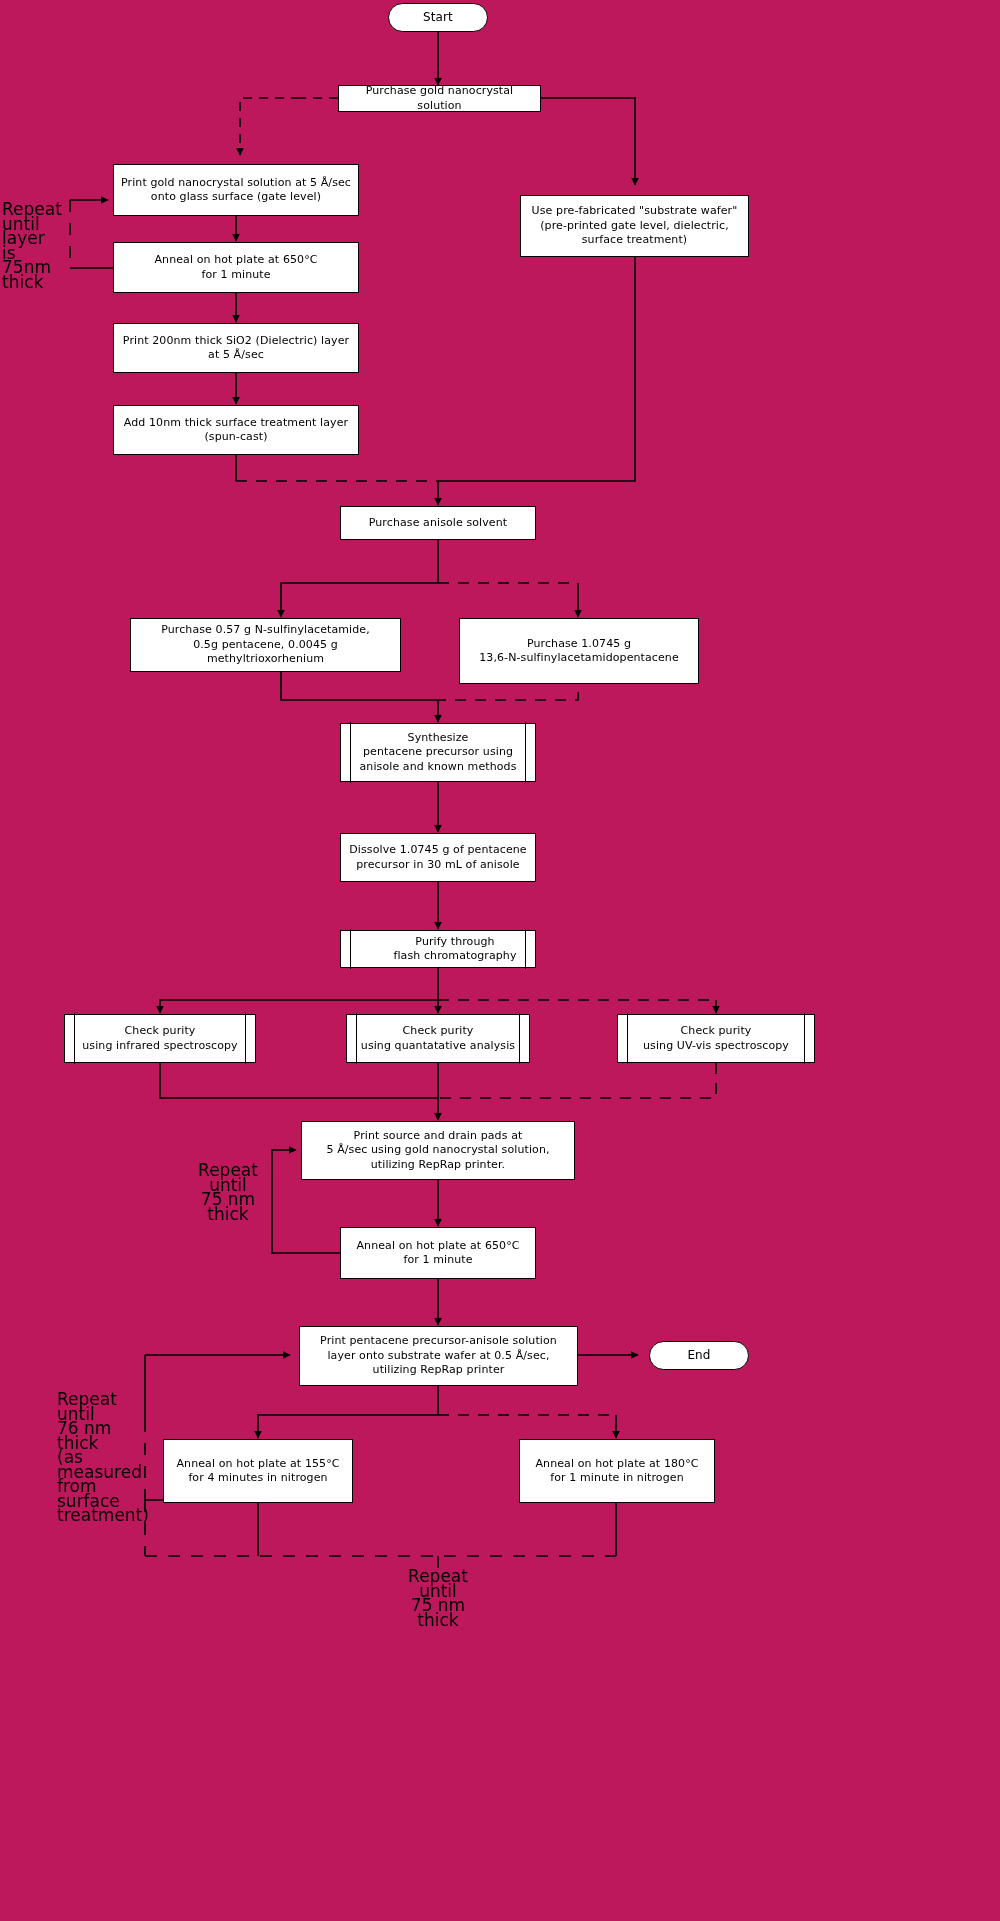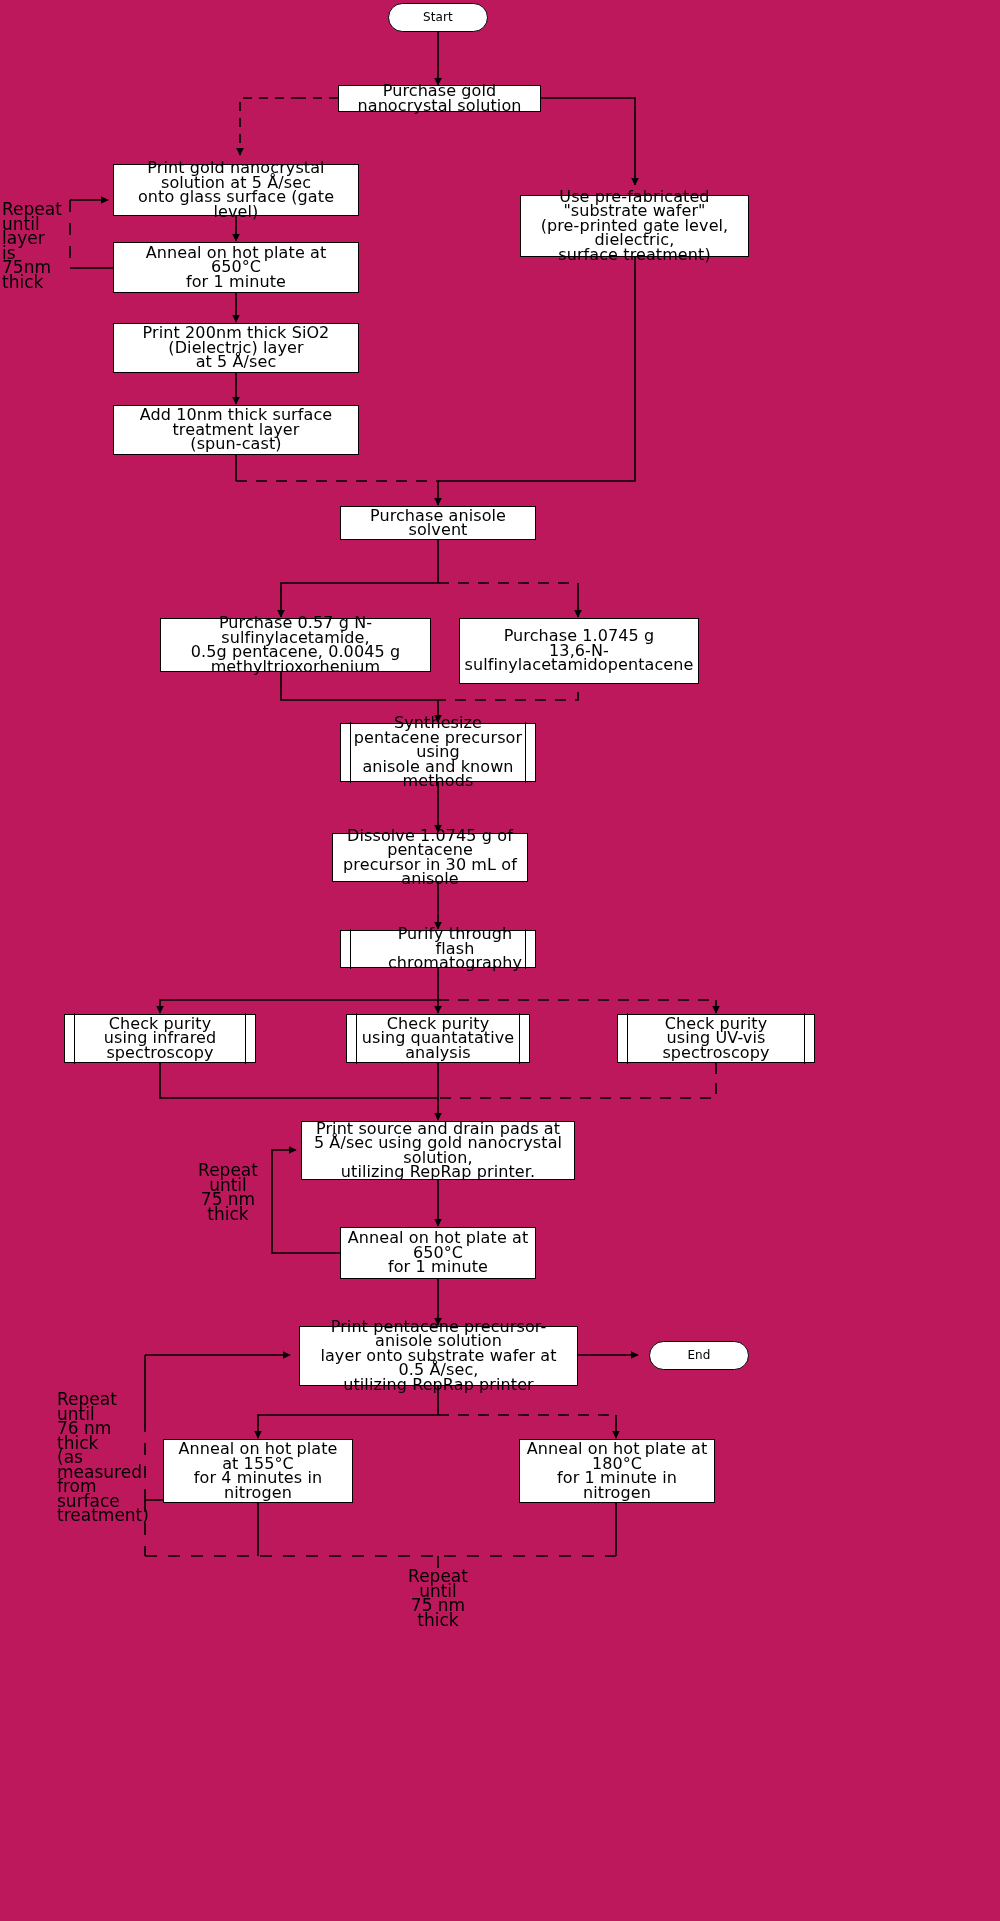--- a/index.html
+++ b/index.html
@@ -28,21 +28,21 @@
   }
   .node {
     position: absolute;
     box-sizing: border-box;
     border: 1.6px solid #000;
     background: #fff;
     display: flex;
     align-items: center;
     justify-content: center;
     text-align: center;
-    font-size: 16px;
+    font-size: 11px;
     line-height: 14.5px;
     letter-spacing: 0.1px;
     padding: 2px 6px;
     white-space: pre-line;
   }
   .terminator {
     border-radius: 26px;
     font-size: 12px;
   }
   
@@ -168,31 +168,31 @@
 for 1 minute</div>
 
   <div class="node" style="left:113px; top:323px; width:246px; height:50px;">Print 200nm thick SiO2 (Dielectric) layer
 at 5 Å/sec</div>
 
   <div class="node" style="left:113px; top:405px; width:246px; height:50px;">Add 10nm thick surface treatment layer
 (spun-cast)</div>
 
   <div class="node" style="left:340px; top:506px; width:196px; height:34px;">Purchase anisole solvent</div>
 
-  <div class="node" style="left:160px; top:618px; width:271px; height:54px;">Purchase 0.57 g N-sulfinylacetamide,
+  <div class="node" style="left:130px; top:618px; width:271px; height:54px;">Purchase 0.57 g N-sulfinylacetamide,
 0.5g pentacene, 0.0045 g methyltrioxorhenium</div>
 
   <div class="node" style="left:459px; top:618px; width:240px; height:66px;">Purchase 1.0745 g
 13,6-N-sulfinylacetamidopentacene</div>
 
   <div class="node predef" style="left:340px; top:723px; width:196px; height:59px;">Synthesize
 pentacene precursor using
 anisole and known methods</div>
 
-  <div class="node" style="left:332px; top:833px; width:196px; height:49px;">Dissolve 1.0745 g of pentacene
+  <div class="node" style="left:340px; top:833px; width:196px; height:49px;">Dissolve 1.0745 g of pentacene
 precursor in 30 mL of anisole</div>
 
   <div class="node predef" style="left:340px; top:930px; width:196px; height:38px;padding-left:40px;">Purify through
 flash chromatography</div>
 
   <div class="node predef" style="left:64px; top:1014px; width:192px; height:49px;">Check purity
 using infrared spectroscopy</div>
 
   <div class="node predef" style="left:346px; top:1014px; width:184px; height:49px;">Check purity
 using quantatative analysis</div>

